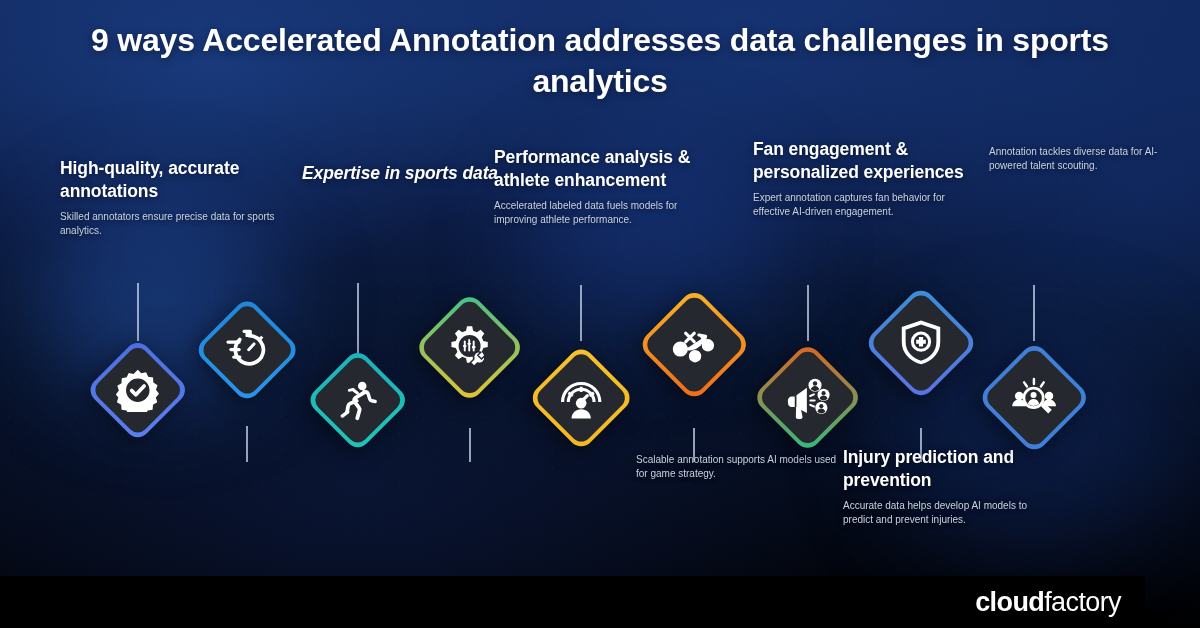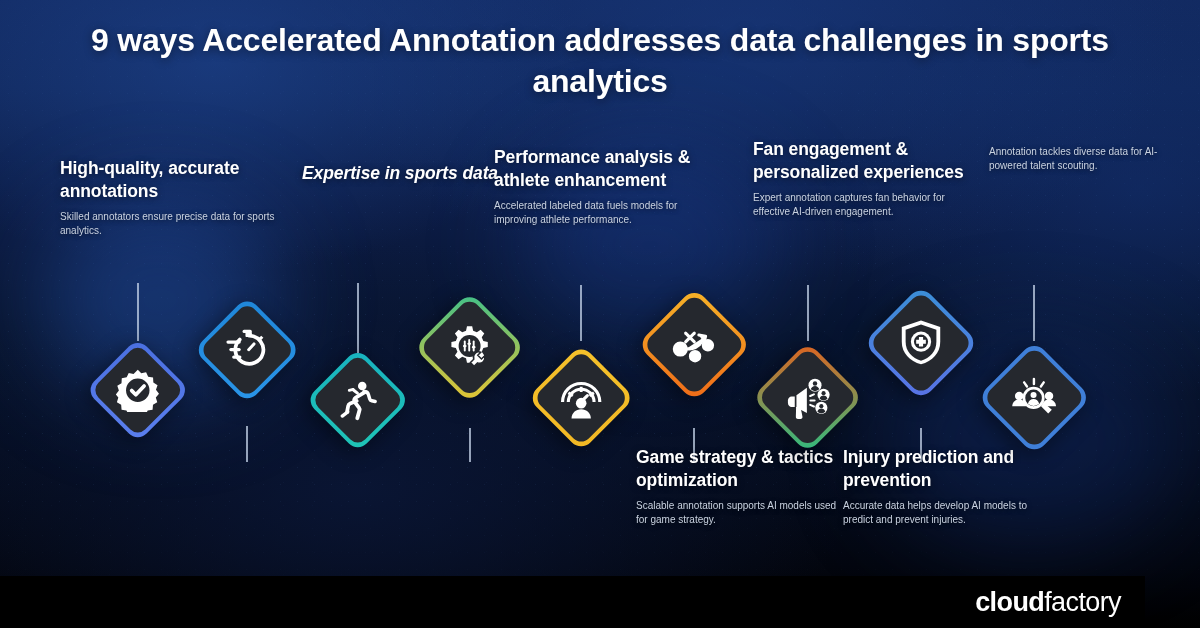--- a/index.html
+++ b/index.html
@@ -219,21 +219,20 @@
       <circle cx="50.0" cy="33.5" r="6.2" stroke-width="4.0"></circle>
       <path d="M20.5 17.5l11.5 11.5" stroke-width="4.0"></path>
       <path d="M32.0 17.5l-11.5 11.5" stroke-width="4.0"></path>
       <path d="M21.5 38.0c8.0 2.0 16.5-2.0 21.0-10.0l3.2-5.8" stroke-width="4.0"></path>
       <path d="M38.0 20.0l9.0 1.5-2.2 8.8" stroke-width="4.0"></path>
     </svg>
           </div>
         </div>
       </div>
       <div class="label" style="left: 636px; top: 446px; width: 205px;">
-        <div class="ttl">Game strategy &amp; tactics optimization</div>
         <div class="desc">Scalable annotation supports AI models used for game strategy.</div>
       </div>
       <div class="stem" style="left: 807px; top: 285px; height: 56px;"></div>
       <div class="diamond" style="width: 79.196px; height: 79.196px; left: 768.402px; top: 358.402px; background: linear-gradient(135deg, rgb(226, 98, 31), rgb(47, 189, 128)); border-radius: 13.4633px;">
         <div class="inner" style="border-radius: 11.0874px;">
           <div class="glyph" style="width: 47.5176px; height: 47.5176px;">
             <svg viewBox="0 0 64 64">
       <path d="M5.5 35.5c0-3.0 2.2-5.3 5.0-5.3h4.2v14.2H10.5c-2.8 0-5.0-2.3-5.0-5.3z"></path>
       <path d="M17.0 28.5L31.0 18.5v34.0L17.0 45.0z"></path>
       <path d="M16.5 44.5h6.0l2.6 13.0c.3 1.6-.9 3.0-2.5 3.0h-3.8c-1.3 0-2.4-.9-2.6-2.2z"></path>

